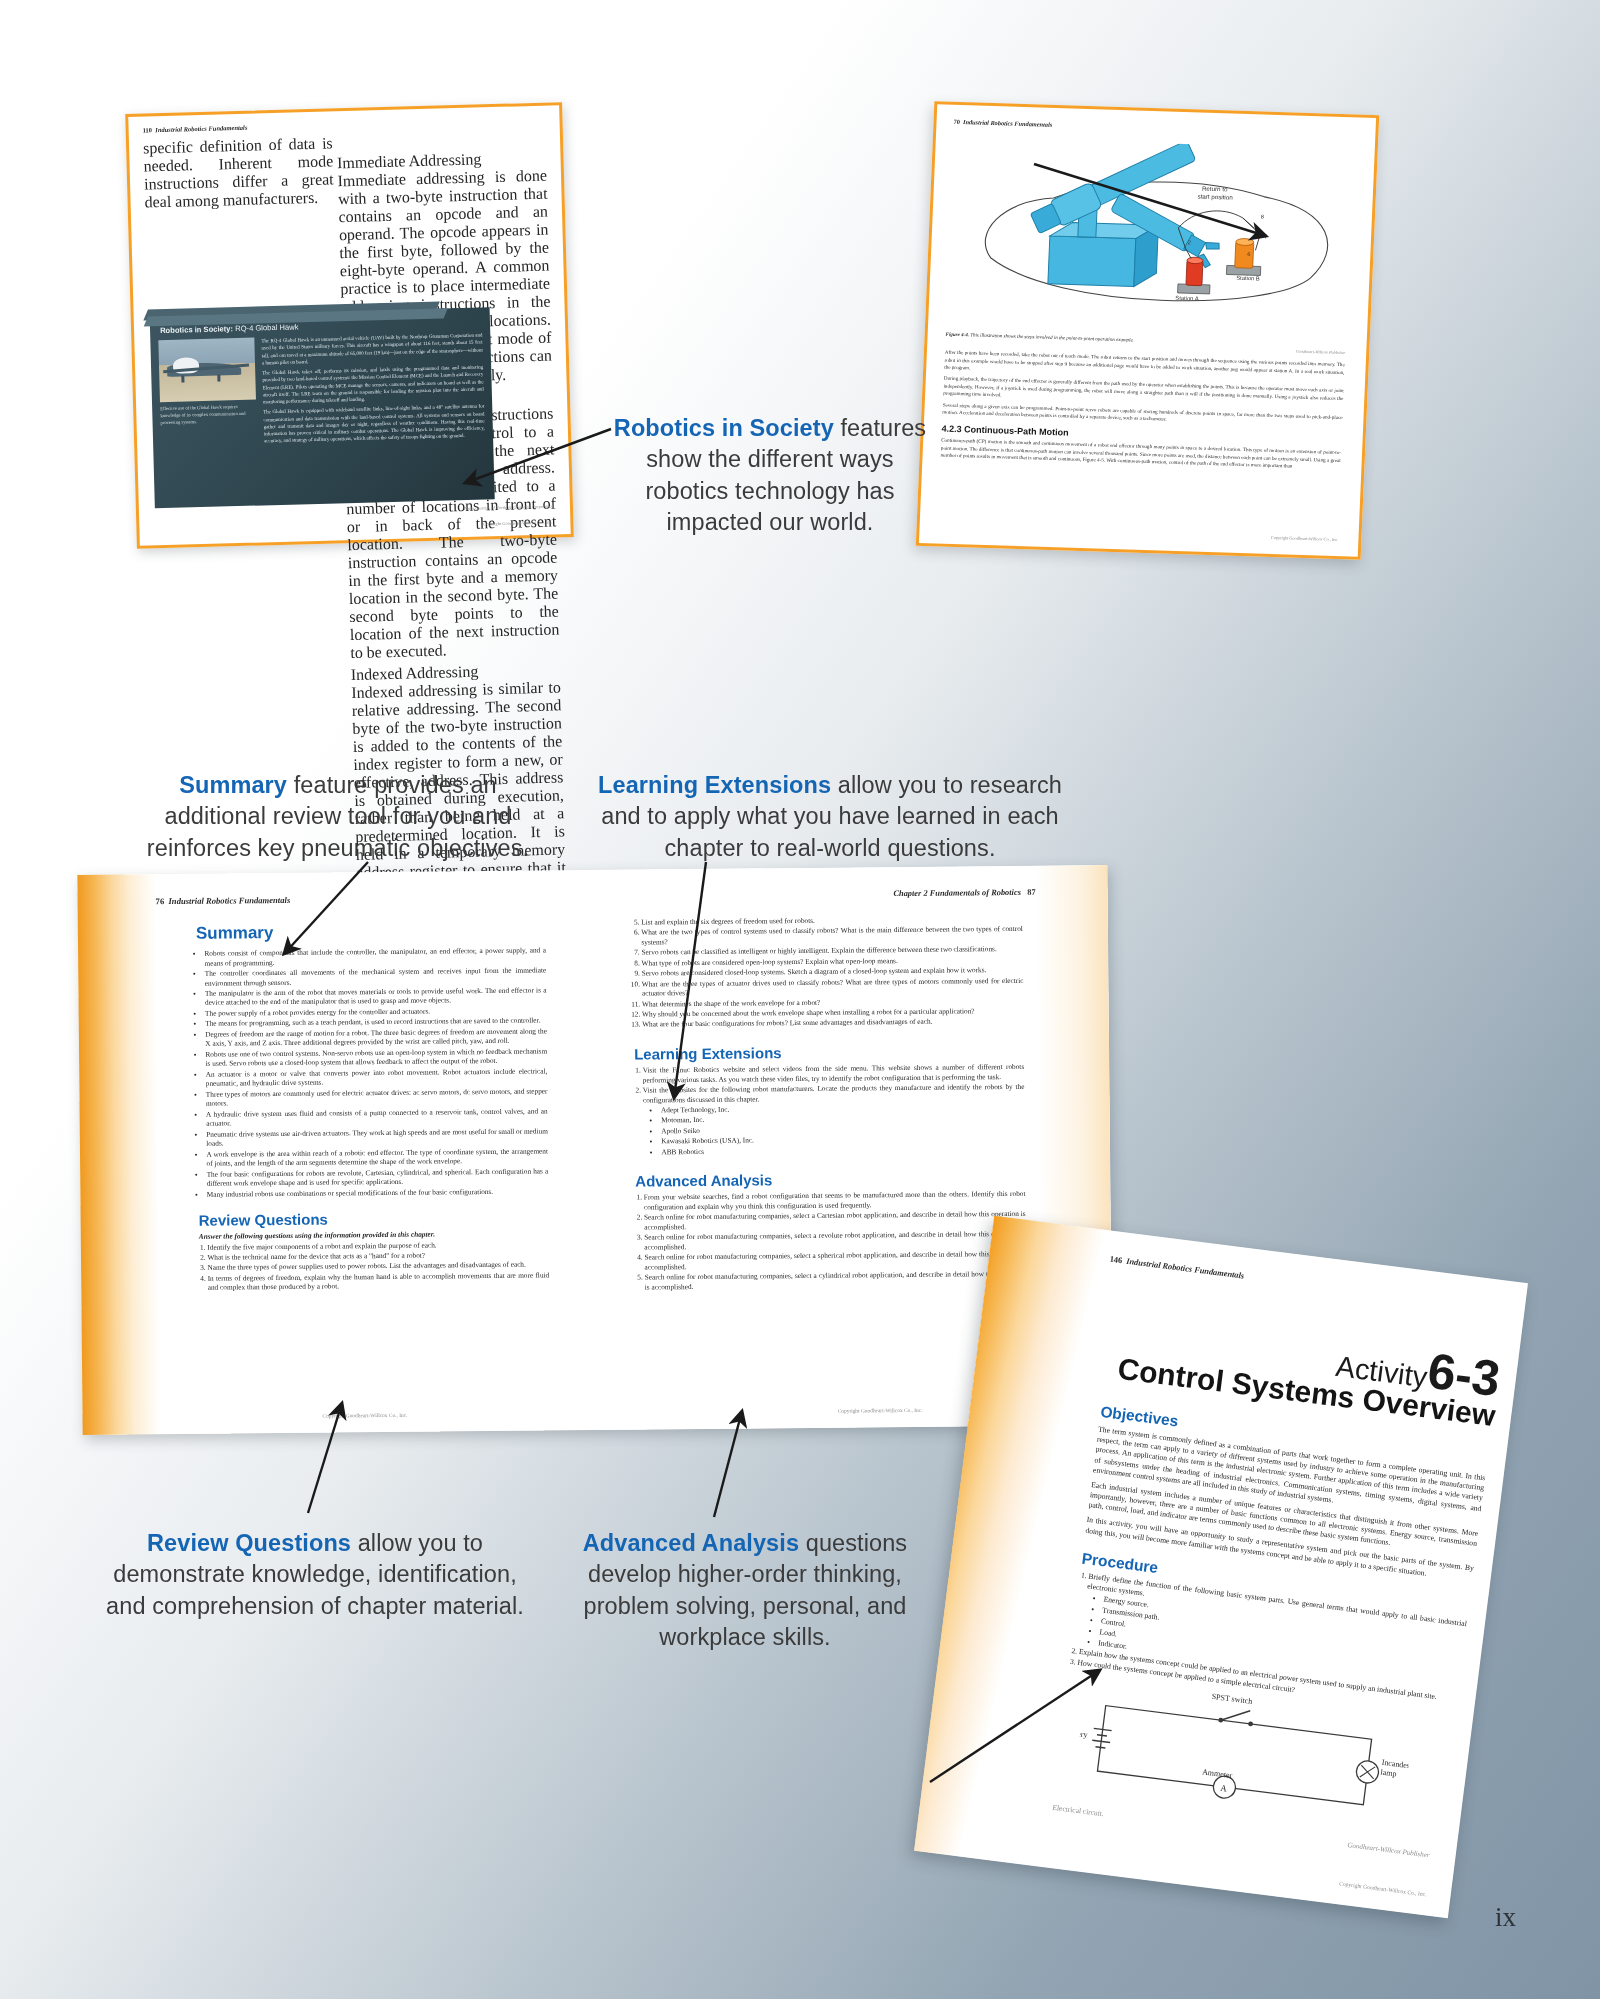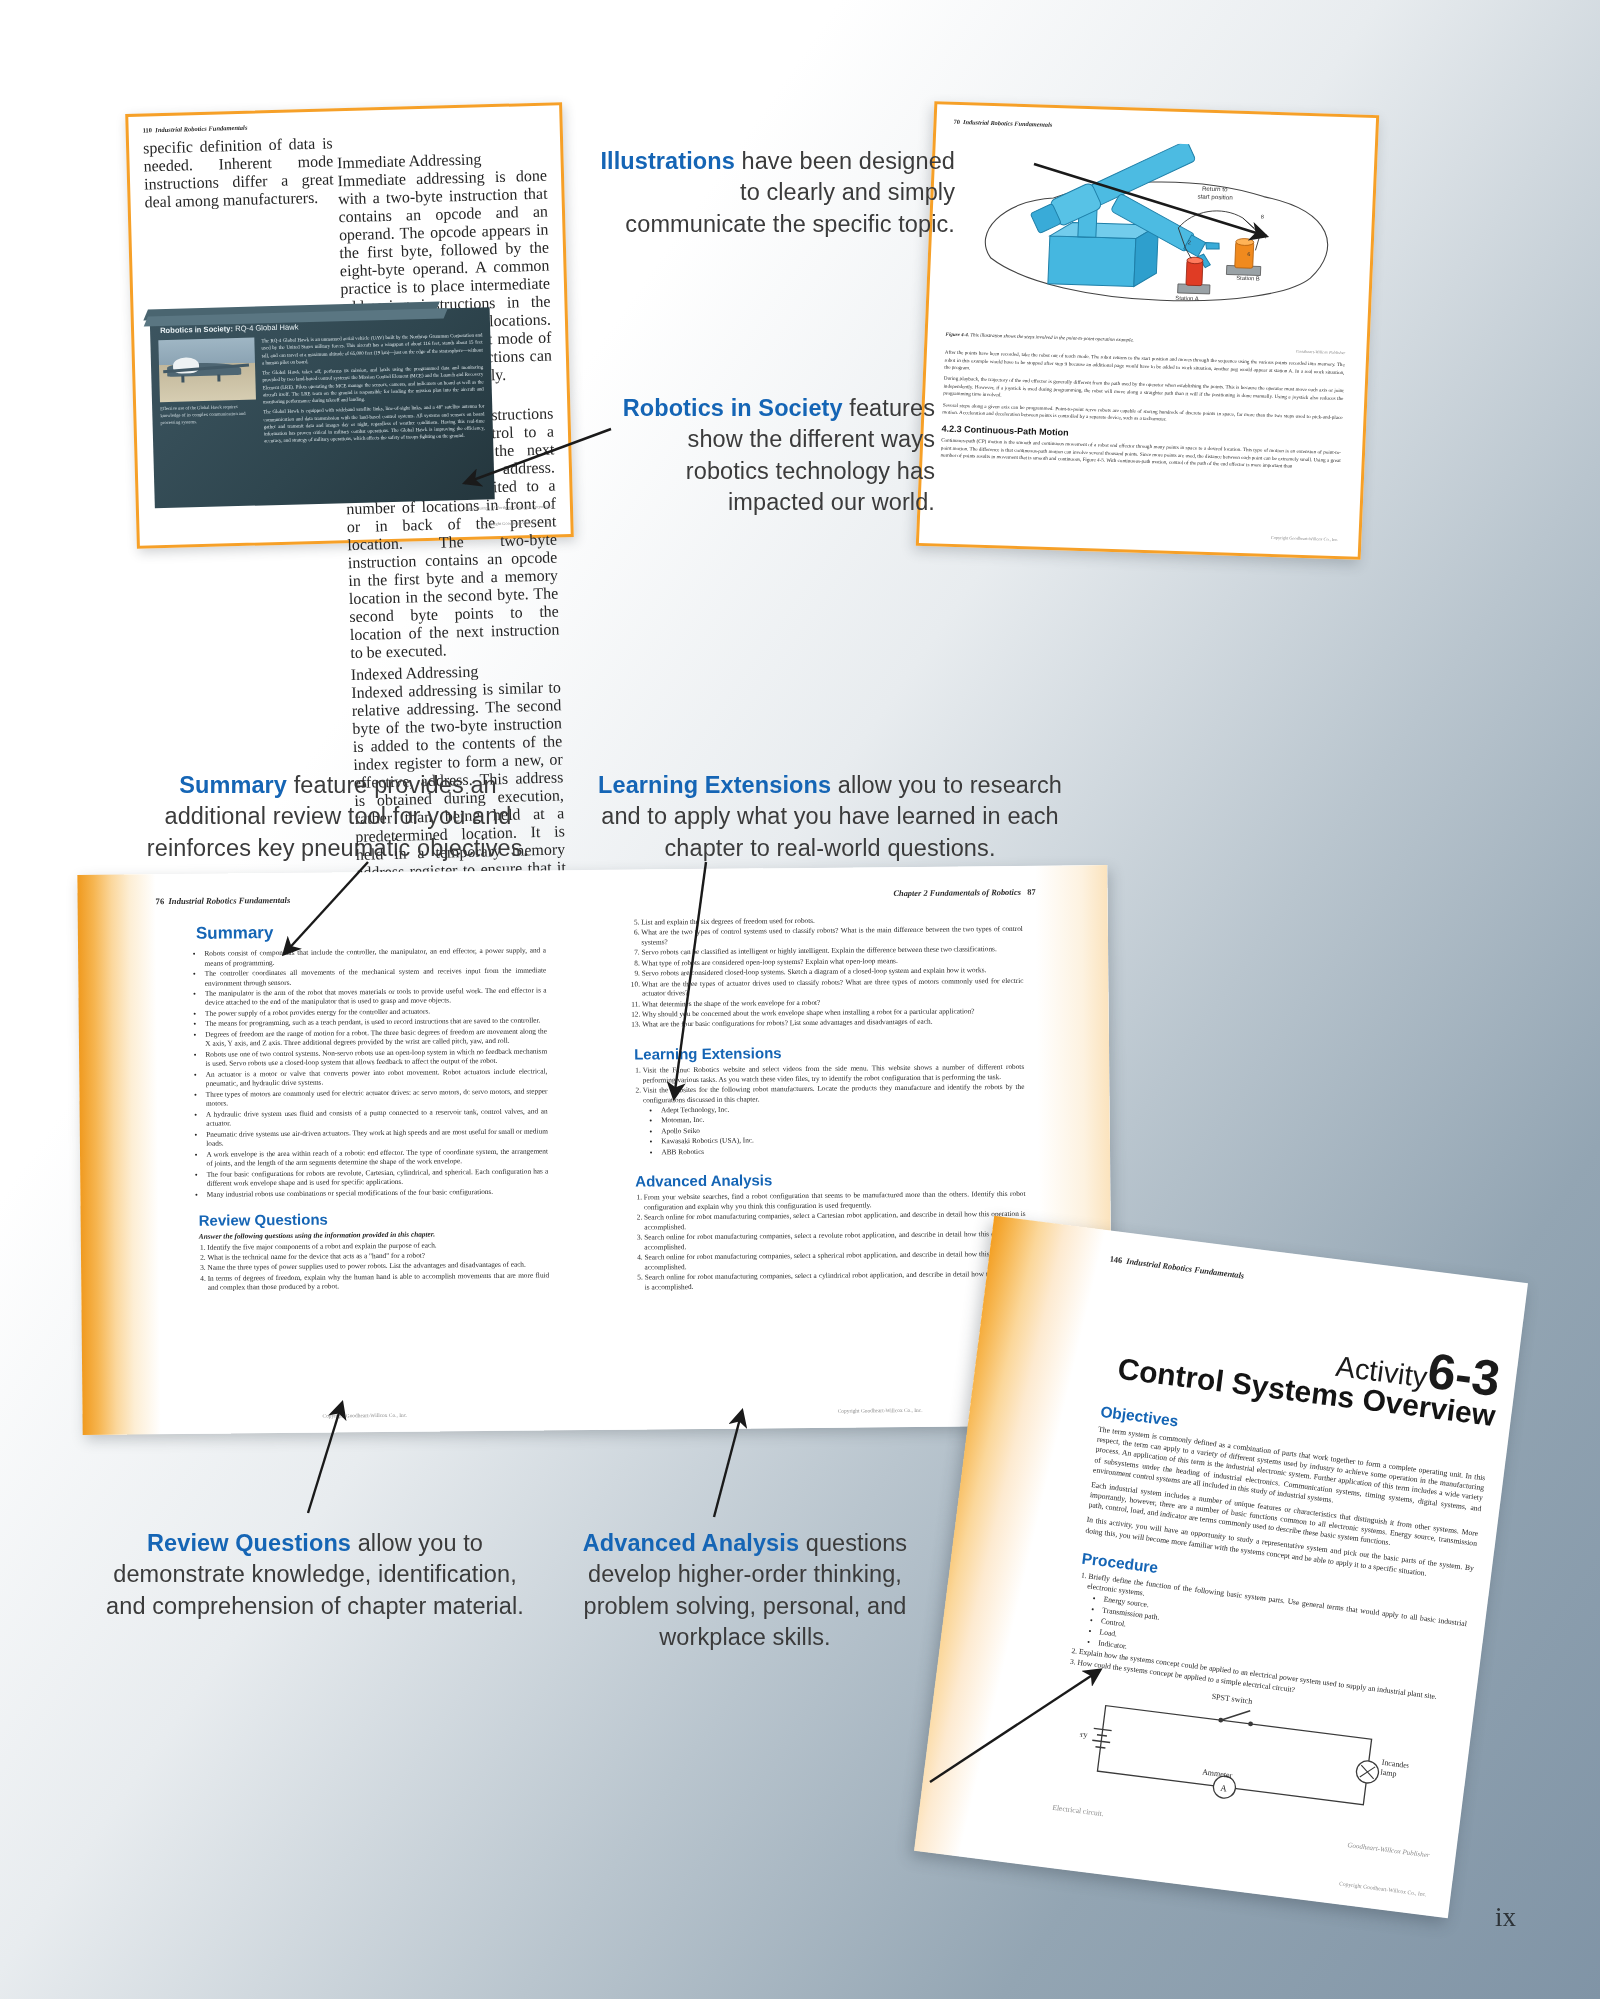--- a/index.html
+++ b/index.html
@@ -17,21 +17,21 @@
   .callout {
     position: absolute;
     color: #3b3b3b;
     font-size: 23.5px;
     line-height: 1.34;
     letter-spacing: .1px;
   }
   .callout b { color: #1565b5; font-weight: bold; }
   .ta-r { text-align: right; }
   .ta-c { text-align: center; }
-  .ta-l { text-align: right; }
+  .ta-l { text-align: center; margin-top: 20px; }
 
   
   .arrow { position: absolute; overflow: visible; }
 
   
   .page {
     position: absolute;
     background: #ffffff;
     overflow: hidden;
   }
@@ -417,23 +417,20 @@
       <circle cx="150" cy="92" r="11" fill="#fff" stroke="#3a3a3a" stroke-width="1.3"></circle>
       <text x="146" y="96" font-family="Liberation Serif, serif" font-size="9" fill="#2b2b2b">A</text>
       <text x="126" y="82" font-family="Liberation Serif, serif" font-size="8" fill="#2b2b2b">Ammeter</text>
     </svg>
 
     <div class="credit" style="position:absolute; left:132px; bottom:56px; font-size:7.5px; font-style:normal;">Electrical circuit.</div>
     <div class="credit" style="position:absolute; right:26px; bottom:56px; font-size:7px;">Goodheart-Willcox Publisher</div>
     <div class="copyright" style="position:absolute; right:24px; bottom:18px; font-size:5.6px;">Copyright Goodheart-Willcox Co., Inc.</div>
   </div>
 
-  <div class="callout ta-r" id="co-illustrations" style="left:600px; top:146px; width:355px;">
-    <b>Illustrations</b><span> have been designed to clearly and simply communicate the specific topic.</span>
-  </div>
 
   <div class="callout ta-l" id="co-ris" style="left:605px; top:393px; width:330px;">
     <b>Robotics in Society</b><span> features show the different ways robotics technology has impacted our world.</span>
   </div>
 
   <div class="callout ta-c" id="co-summary" style="left:128px; top:770px; width:420px;">
     <b>Summary</b><span> feature provides an additional review tool for you and reinforces key pneumatic objectives.</span>
   </div>
 
   <div class="callout ta-c" id="co-learning" style="left:580px; top:770px; width:500px;">

